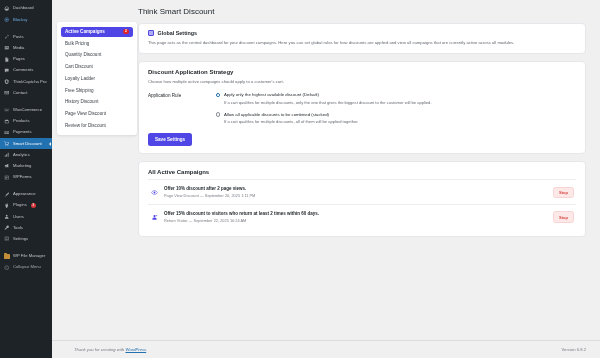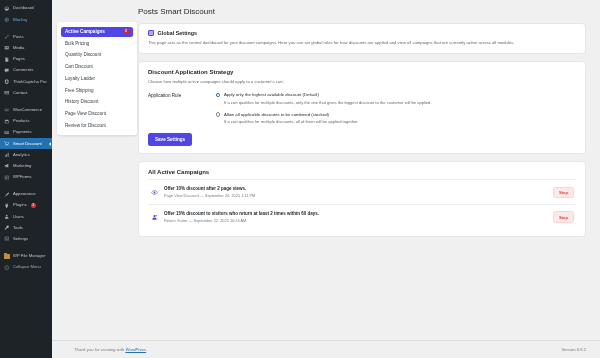--- a/index.html
+++ b/index.html
@@ -369,21 +369,21 @@
       <div class="submenu-item">
         <span>Page View Discount</span>
       </div>
       <div class="submenu-item">
         <span>Review for Discount</span>
       </div>
     </div>
 
   <main class="content">
 
-    <h1 class="page-title">Posts Smart Discount</h1>
+    <h1 class="page-title">Think Smart Discount</h1>
 
     <section class="card tight">
       <div class="card-head">
         <span class="sq-ico">
           <svg viewBox="0 0 16 16" fill="#ffffff">
               <rect x="1" y="1" width="6" height="6" rx="1"></rect>
               <rect x="9" y="1" width="6" height="6" rx="1"></rect>
               <rect x="1" y="9" width="6" height="6" rx="1"></rect>
               <rect x="9" y="9" width="6" height="6" rx="1"></rect>
             </svg>

